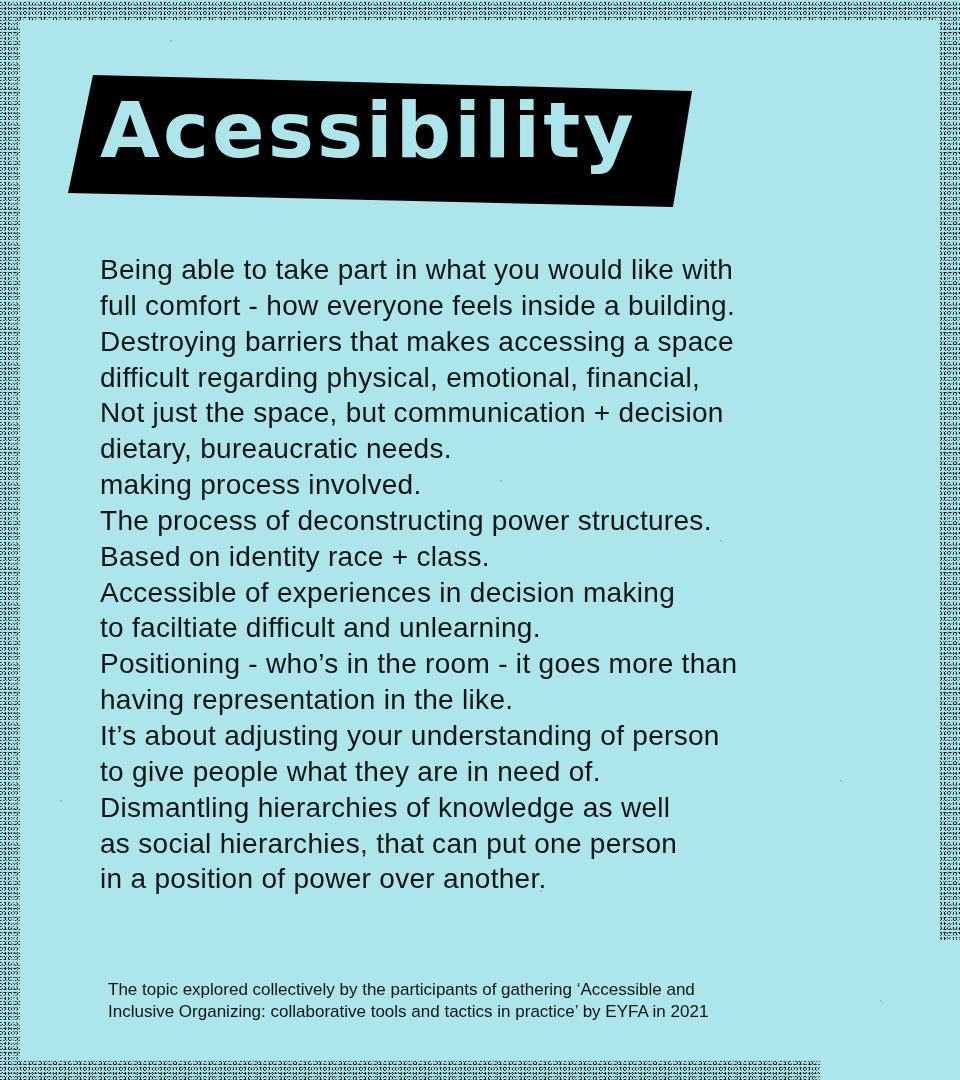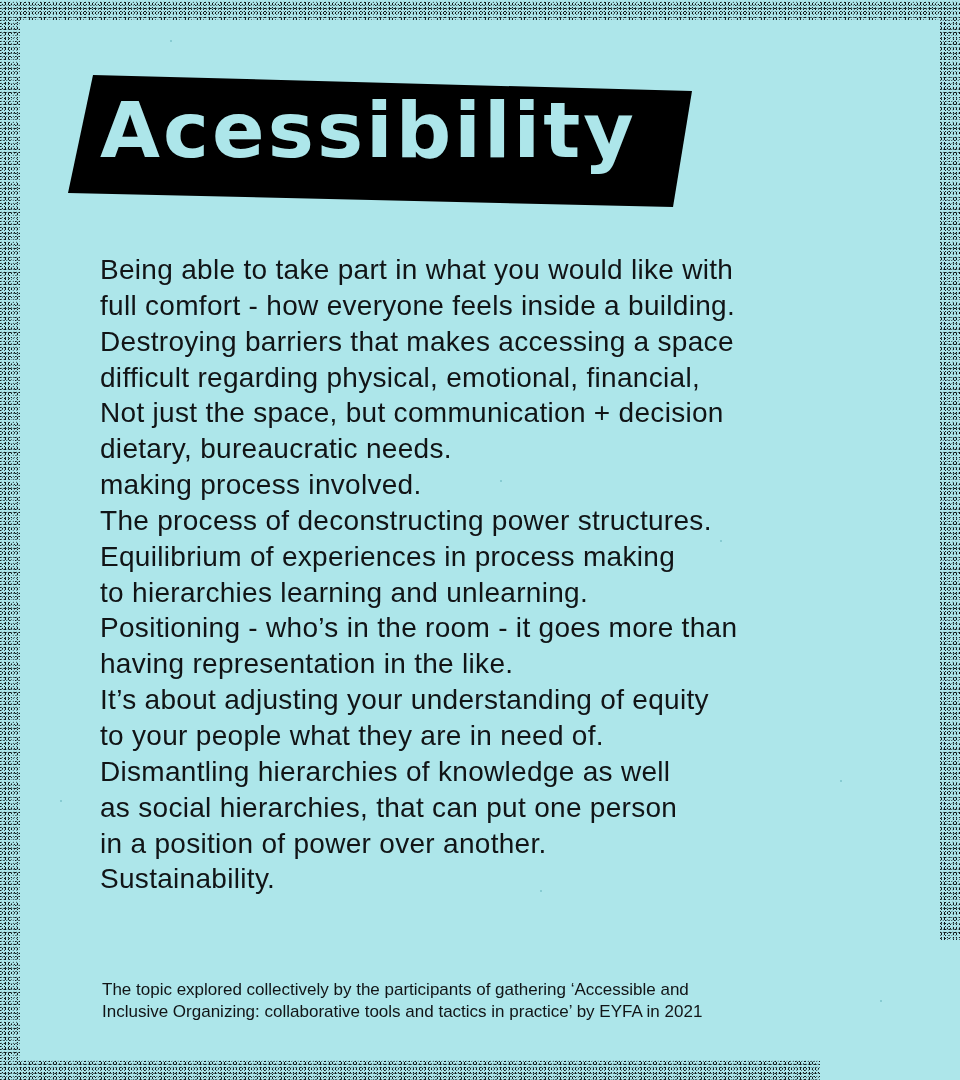--- a/index.html
+++ b/index.html
@@ -40,21 +40,21 @@
     transform: scaleX(1.02);
     white-space: nowrap;
   }
   .body-text {
     position: absolute; left: 100px; top: 252px;
     font-size: 28px; line-height: 35.85px; color: #111416;
     letter-spacing: 0.3px;
   }
   .body-text .line { white-space: nowrap; display: block; }
   .footnote {
-    position: absolute; left: 102px; top: 979px;
+    position: absolute; left: 108px; top: 979px;
     font-size: 17px; line-height: 22px; color: #111416;
   }
   .footnote .line { white-space: nowrap; display: block; }
 </style>
 </head>
 <body>
 
 <div class="noise"></div>
 
 <div class="panel">
@@ -77,28 +77,28 @@
 
 <div class="body-text">
   <span class="line">Being able to take part in what you would like with</span>
   <span class="line">full comfort - how everyone feels inside a building.</span>
   <span class="line">Destroying barriers that makes accessing a space</span>
   <span class="line">difficult regarding physical, emotional, financial,</span>
   <span class="line">Not just the space, but communication + decision</span>
   <span class="line">dietary, bureaucratic needs.</span>
   <span class="line">making process involved.</span>
   <span class="line">The process of deconstructing power structures.</span>
-  <span class="line">Equilibrium of experiences in process making</span>
-  <span class="line">to hierarchies learning and unlearning.</span>
+  <span class="line">Based on identity race + class.</span>
+  <span class="line">Accessible of experiences in decision making</span>
+  <span class="line">to faciltiate difficult and unlearning.</span>
   <span class="line">Positioning - who’s in the room - it goes more than</span>
   <span class="line">having representation in the like.</span>
-  <span class="line">It’s about adjusting your understanding of equity</span>
-  <span class="line">to your people what they are in need of.</span>
+  <span class="line">It’s about adjusting your understanding of person</span>
+  <span class="line">to give people what they are in need of.</span>
   <span class="line">Dismantling hierarchies of knowledge as well</span>
   <span class="line">as social hierarchies, that can put one person</span>
   <span class="line">in a position of power over another.</span>
-  <span class="line">Sustainability.</span>
 </div>
 
 <div class="footnote">
   <span class="line">The topic explored collectively by the participants of gathering ‘Accessible and</span>
   <span class="line">Inclusive Organizing: collaborative tools and tactics in practice’ by EYFA in 2021</span>
 </div>
 
 </body></html>

